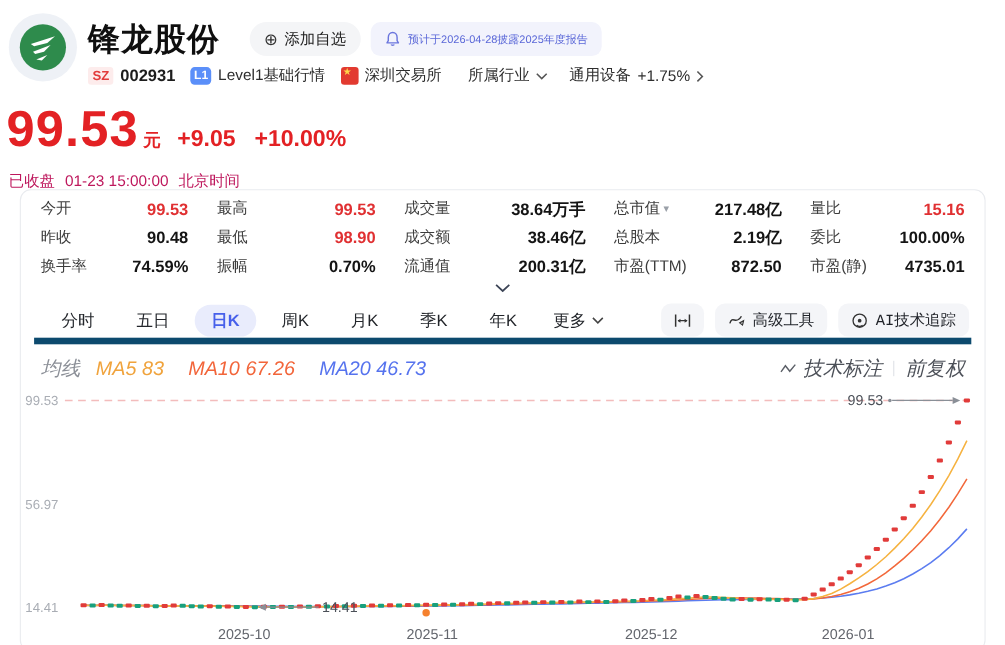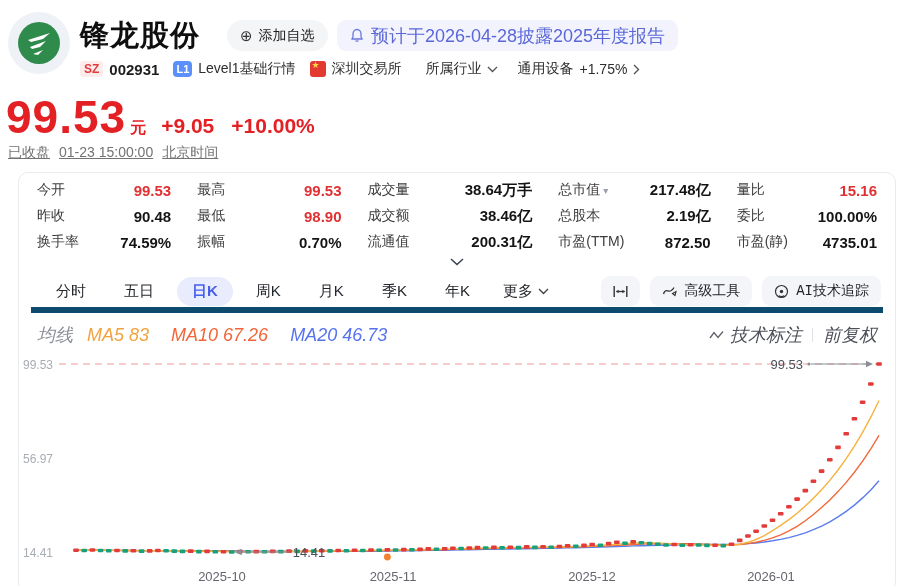--- a/index.html
+++ b/index.html
@@ -8,41 +8,41 @@
   .abs { position:absolute; }
 
   
   .logo-wrap { left:8px; top:12px; width:62px; height:62px; border-radius:50%;
     background:#eef1f6; display:flex; align-items:center; justify-content:center; }
   .page-title { left:80px; top:16px; font-size:29px; font-weight:700; color:#0f0f0f; letter-spacing:1px; }
   .add-btn { left:227px; top:20px; height:31px; padding:0 13px; background:#f4f5f7; border-radius:16px;
     display:flex; align-items:center; gap:6px; font-size:14px; color:#222; cursor:pointer; }
   .add-btn .plus { font-size:15px; color:#333; }
   .notice { left:337px; top:20px; height:31px; padding:0 13px; background:#f2f3fc; border-radius:9px;
-    display:flex; align-items:center; gap:7px; font-size:18px; color:#5b68d8; cursor:pointer; }
+    display:flex; align-items:center; gap:7px; font-size:10px; color:#5b68d8; cursor:pointer; }
   .sub-row { left:80px; top:60px; display:flex; align-items:center; font-size:14px; color:#2e2e2e; }
   .badge-sz { color:#e23b3b; background:#fdecec; font-weight:700; font-size:12px;
     padding:1px 4px; border-radius:3px; margin-right:6px; }
   .code { font-weight:600; color:#1d1d1d; font-size:15px; margin-right:14px; }
   .badge-l1 { background:#5b8ff9; color:#fff; font-size:11px; font-weight:700;
     padding:2px 3px; border-radius:4px; margin-right:6px; }
   .lvl-text { margin-right:14px; }
   .flagicon { width:16px; height:16px; background:#e23a30; border-radius:3px; position:relative; margin-right:6px; }
   .flagicon span { position:absolute; left:2px; top:-1px; color:#ffd54a; font-size:9px; }
   .exch { margin-right:24px; }
   .ind-label { display:flex; align-items:center; gap:5px; margin-right:20px; cursor:pointer; }
   .ind-link { display:flex; align-items:center; gap:6px; cursor:pointer; }
 
   
   .price-row { left:6px; top:90px; display:flex; align-items:baseline; }
   .big-price { font-size:46px; font-weight:800; color:#e32124; letter-spacing:1px; }
   .unit { font-size:16px; color:#e32124; margin-left:4px; font-weight:600; }
   .chg { font-size:21px; font-weight:700; color:#e32124; margin-left:15px; }
   .pct { font-size:21px; font-weight:700; color:#e32124; margin-left:17px; }
-  .status-row { left:8px; top:144px; font-size:14px; color:#737373; display:flex; gap:9px;text-decoration:underline; }
+  .status-row { left:8px; top:156px; font-size:14px; color:#be185d; display:flex; gap:9px; }
 
   
   .card { left:18px; top:172px; width:878px; height:420px;
     border:1px solid #e9ebef; border-radius:10px; background:#fff; }
   .stats { margin:4px 18px 0; display:grid; grid-template-columns:1.32fr 1.42fr 1.62fr 1.5fr 1.38fr;
     column-gap:26px; }
   .cell { height:26px; display:flex; align-items:center; justify-content:space-between; }
   .cell .lb { font-size:14px; color:#3d3d3d; display:flex; align-items:center; gap:3px; }
   .cell .vl { font-size:15px; font-weight:700; color:#141414; }
   .cell .vl.red { color:#e03032; }

